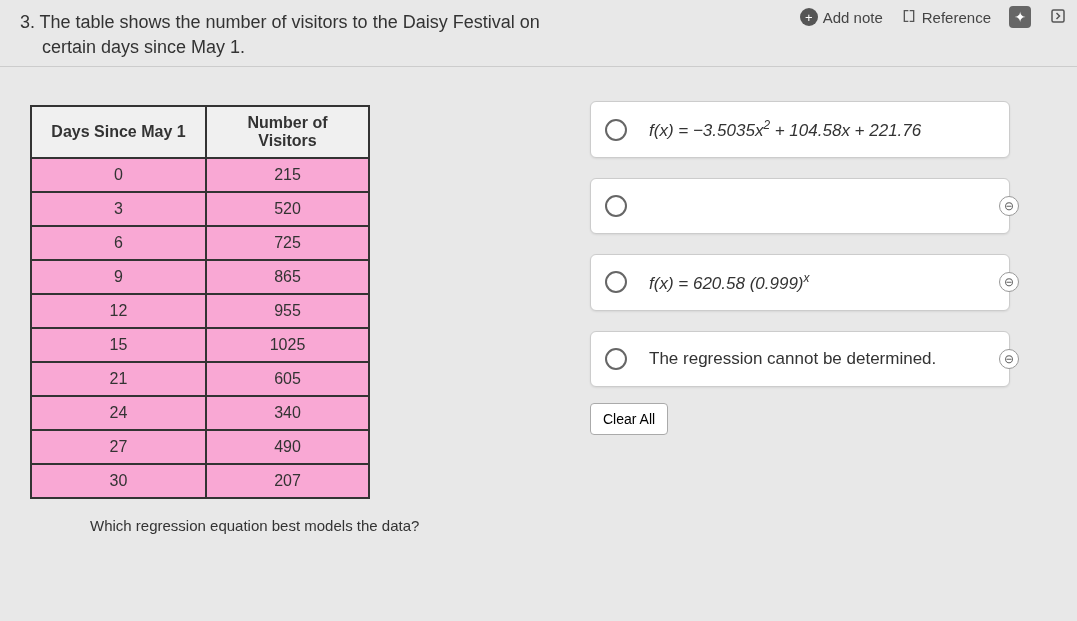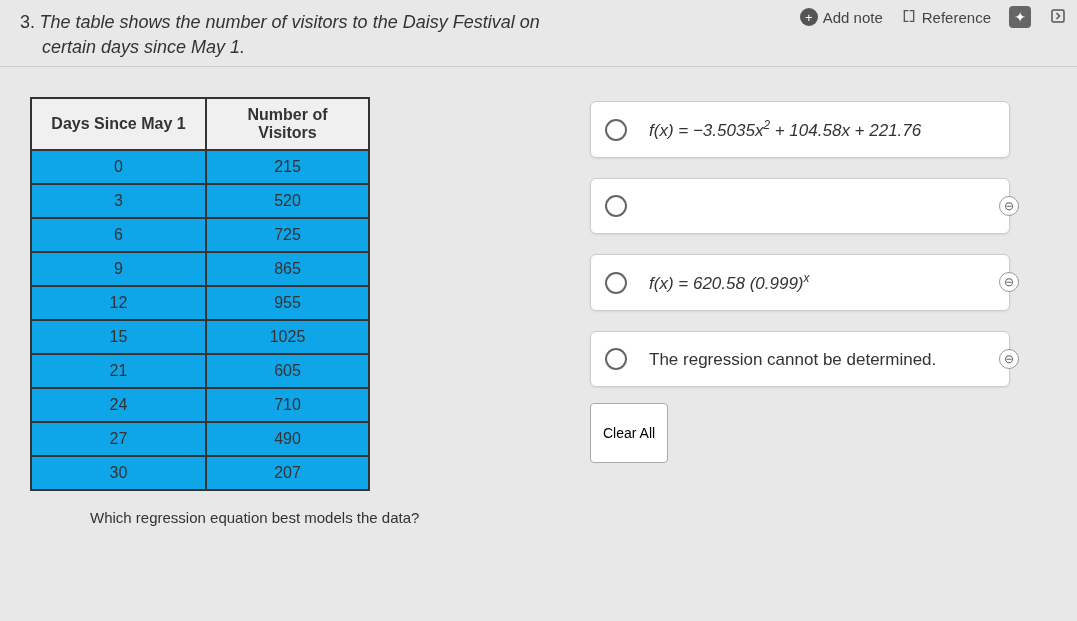--- a/index.html
+++ b/index.html
@@ -47,30 +47,30 @@
       padding-bottom: 6px;
     }
     .question-num {
       font-size: 18px;
       color: #333;
     }
     .question-text {
       font-size: 18px;
       color: #333;
       line-height: 1.4;
-      font-style: italic;
     }
     .content {
       display: flex;
       padding: 30px 0 0 30px;
       gap: 220px;
     }
     table.data {
       border-collapse: collapse;
-      background: #0ea5e9;
+      background: #f9a8d4;
+      margin-top: 8px;
     }
     table.data th, table.data td {
       border: 2px solid #333;
       padding: 7px 10px;
       text-align: center;
       font-size: 16px;
       font-weight: normal;
     }
     table.data th {
       font-weight: bold;
@@ -84,21 +84,21 @@
       gap: 20px;
       width: 420px;
       padding-top: 4px;
     }
     .choice {
       background: #fff;
       border: 1px solid #ccc;
       border-radius: 6px;
       padding: 16px 14px;
       display: flex;
-      align-items: flex-end;
+      align-items: center;
       gap: 22px;
       font-size: 17px;
       position: relative;
       cursor: pointer;
       box-shadow: 0 1px 2px rgba(0,0,0,0.08);
     }
     .radio {
       width: 22px;
       height: 22px;
       border: 2px solid #666;
@@ -121,21 +121,21 @@
       display: flex;
       align-items: center;
       justify-content: center;
       font-size: 12px;
       color: #666;
     }
     .clear-btn {
       background: #fff;
       border: 1px solid #aaa;
       border-radius: 4px;
-      padding: 21px 12px;
+      padding: 7px 12px;
       font-size: 14px;
       cursor: pointer;
       align-self: flex-start;
       margin-top: -4px;
     }
     .sub-question {
       padding: 18px 0 0 90px;
       font-size: 15px;
       color: #333;
     }
@@ -203,21 +203,21 @@
         <tr>
           <td>15</td>
           <td>1025</td>
         </tr>
         <tr>
           <td>21</td>
           <td>605</td>
         </tr>
         <tr>
           <td>24</td>
-          <td>710</td>
+          <td>340</td>
         </tr>
         <tr>
           <td>27</td>
           <td>490</td>
         </tr>
         <tr>
           <td>30</td>
           <td>207</td>
         </tr>
       </tbody>

